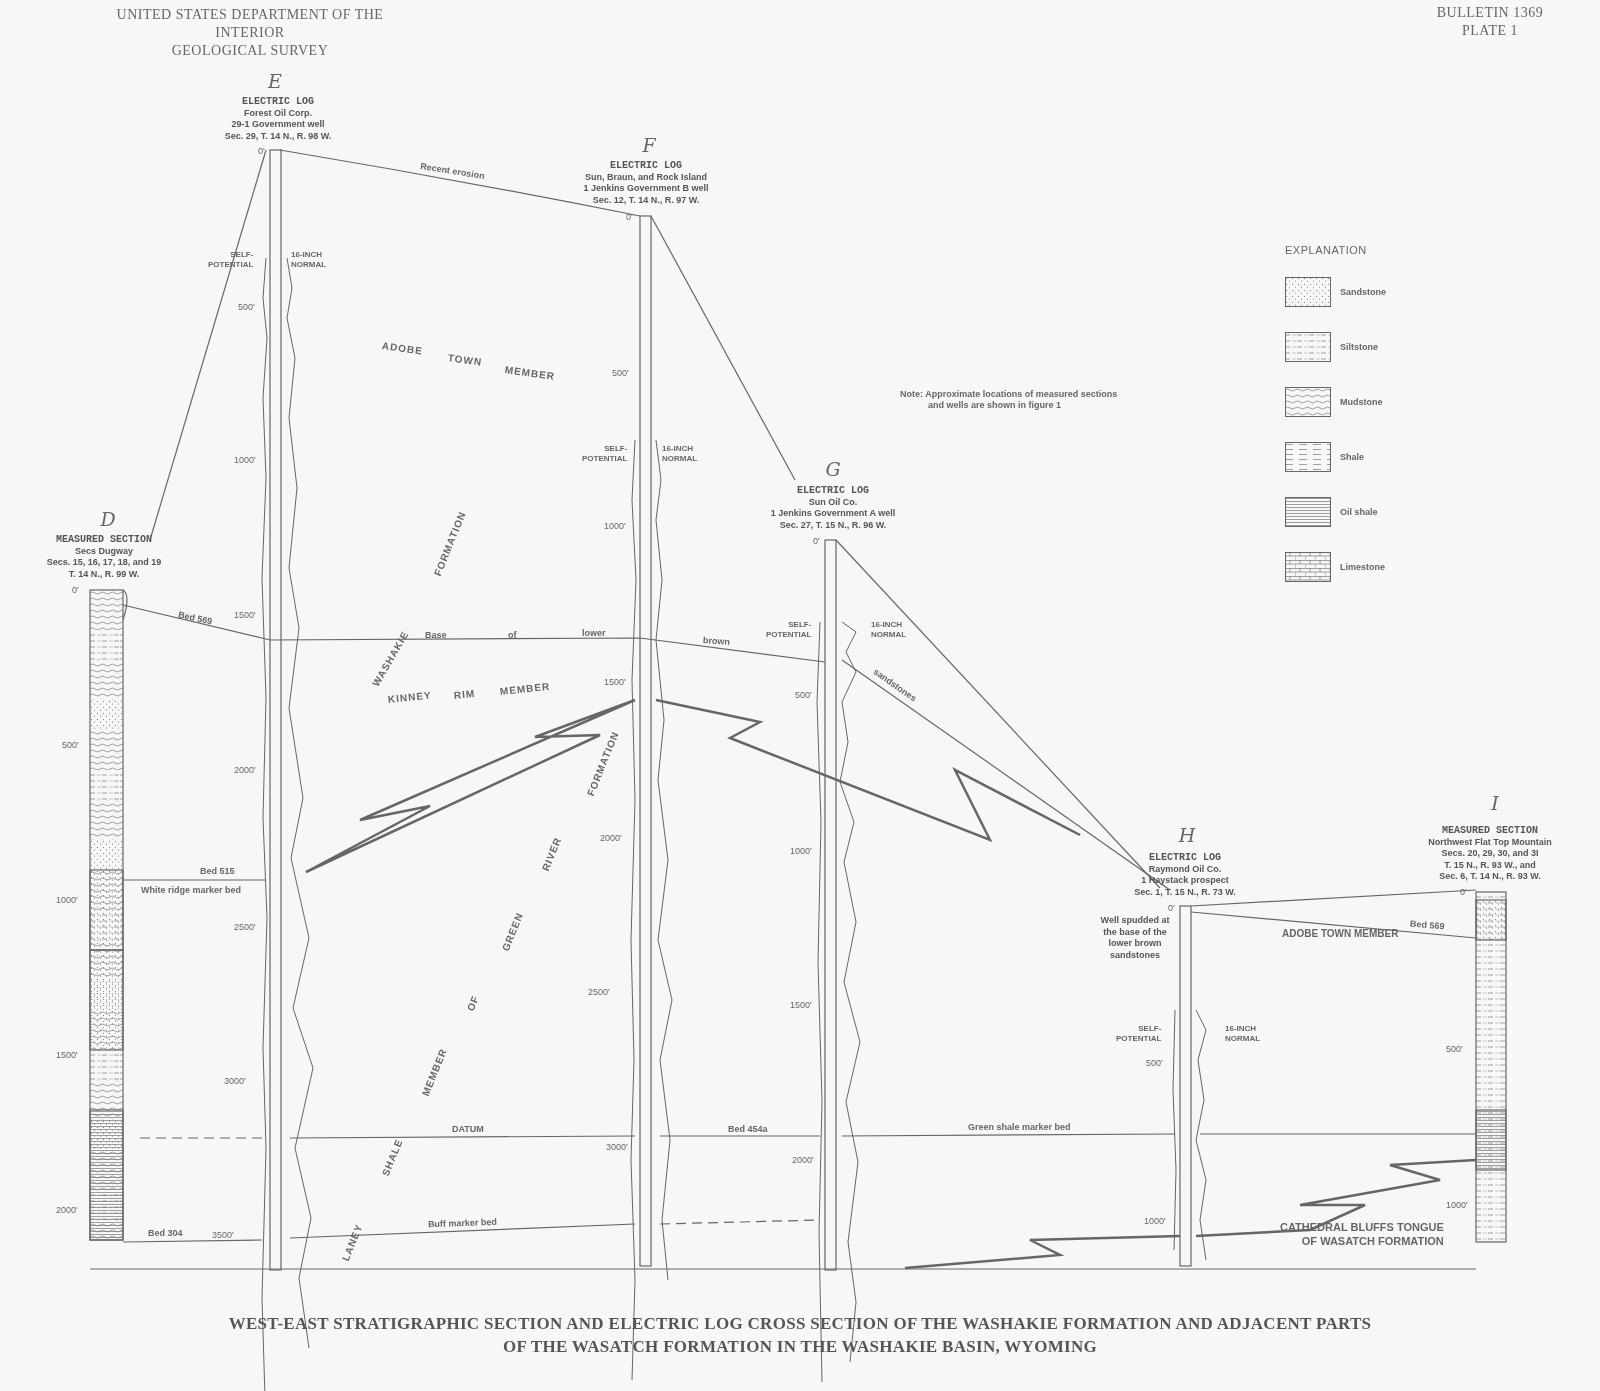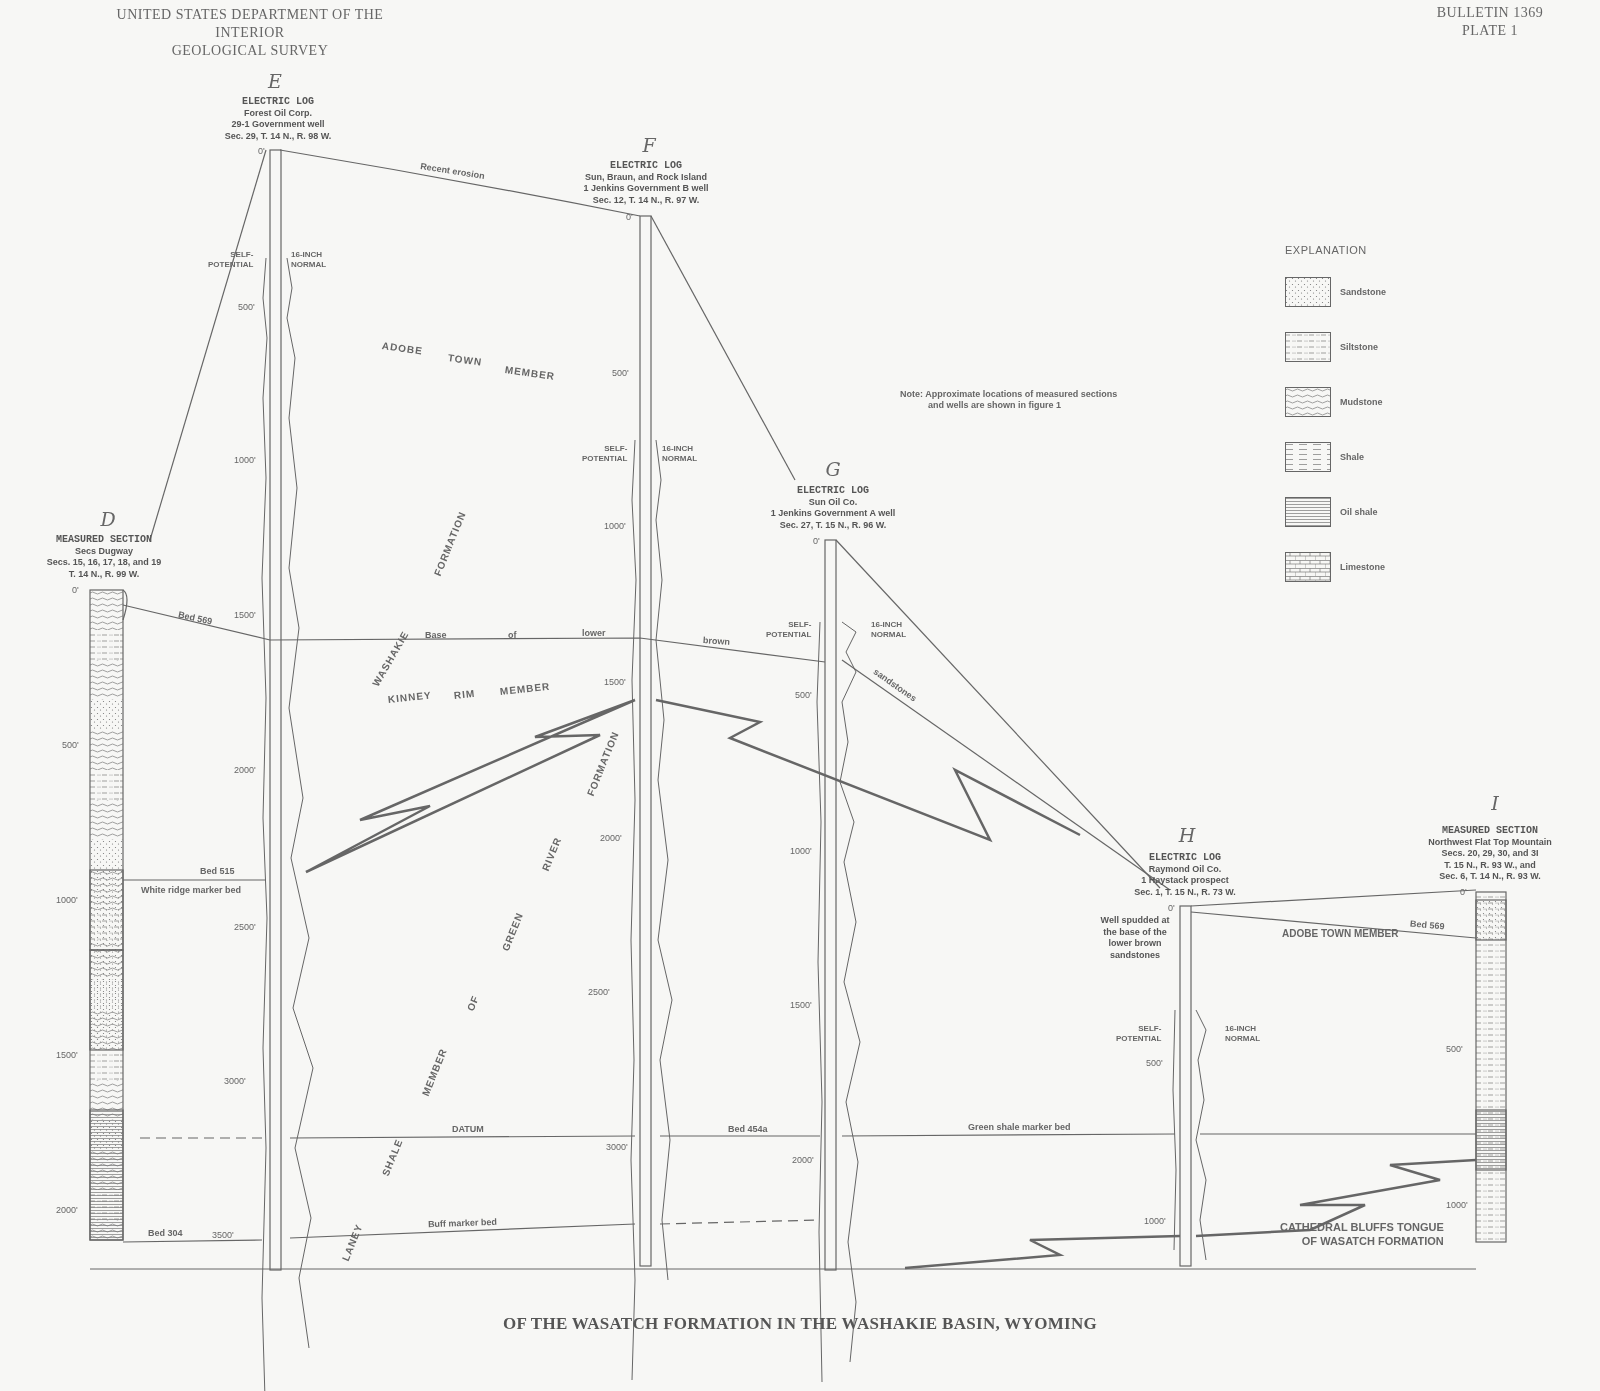--- a/index.html
+++ b/index.html
@@ -321,14 +321,15 @@
   </div>
   <div class="legend-item">
     <svg>
         <rect x="0.5" y="0.5" width="45" height="29" fill="url(#p-lime)" stroke="#666"></rect>
       </svg>
     <span>Limestone</span>
   </div>
 </div>
 
 <div class="title">
+  <div>WEST-EAST STRATIGRAPHIC SECTION AND ELECTRIC LOG CROSS SECTION OF THE WASHAKIE FORMATION AND ADJACENT PARTS</div>
   <div>OF THE WASATCH FORMATION IN THE WASHAKIE BASIN, WYOMING</div>
 </div>
 
 </body></html>

